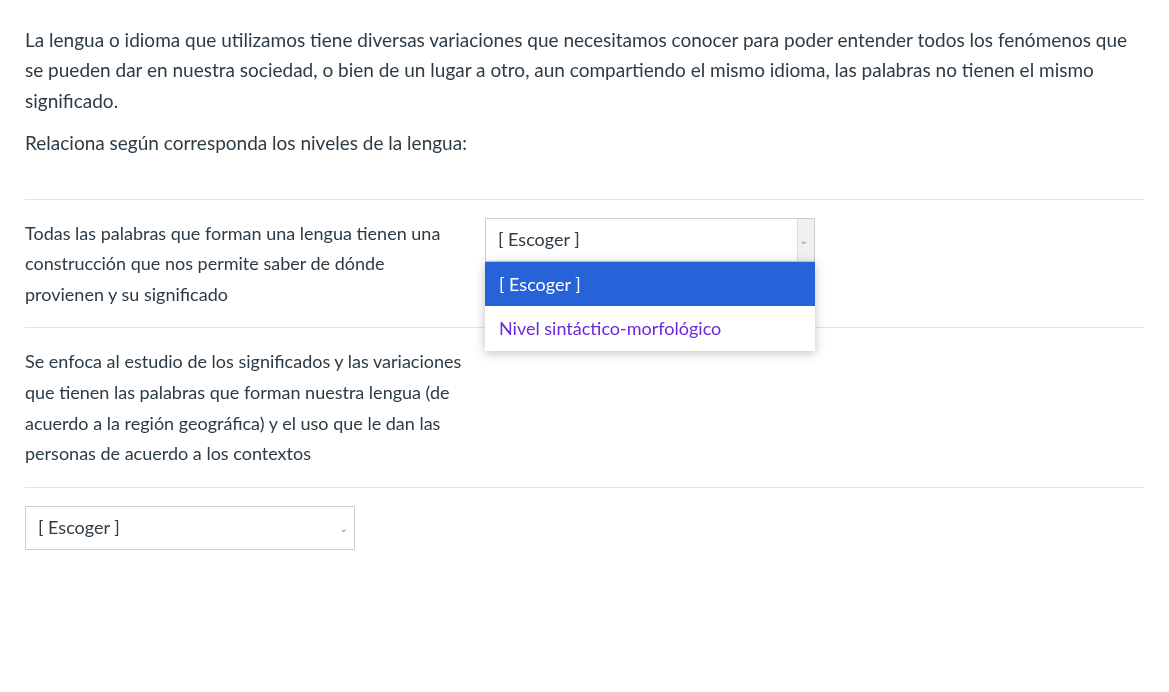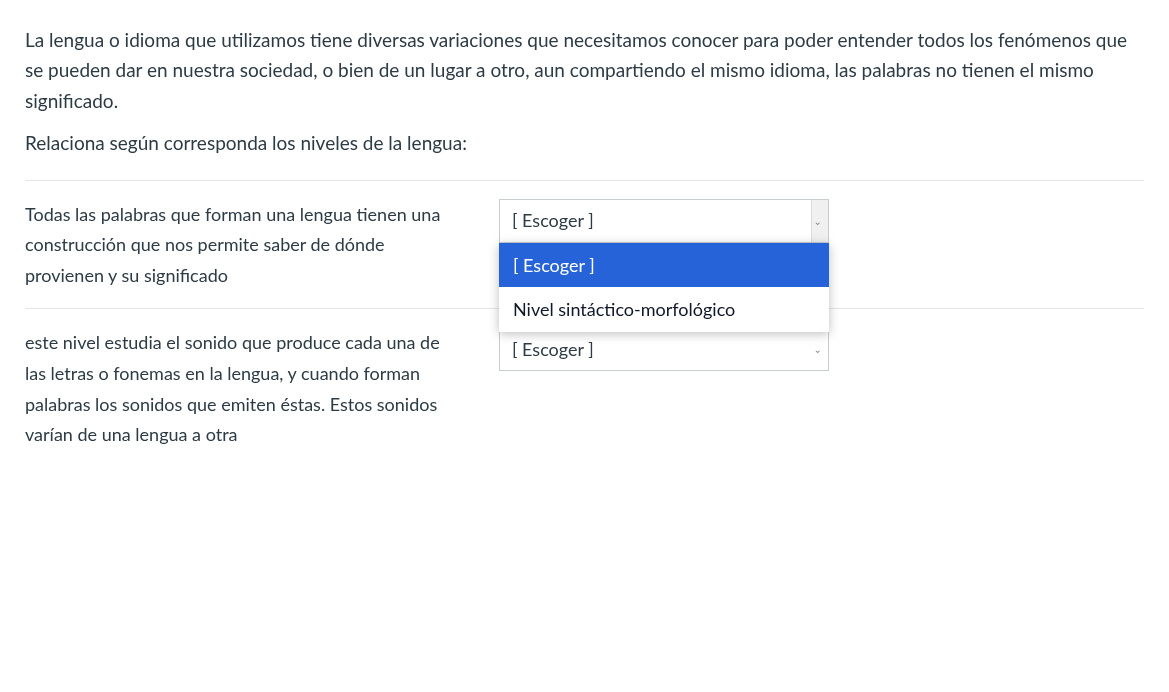--- a/index.html
+++ b/index.html
@@ -14,36 +14,35 @@
       background: #ffffff;
       padding: 25px 25px 25px 25px;
       line-height: 1.6;
     }
     .intro-text {
       margin-bottom: 12px;
       font-size: 19px;
       color: #2d3b45;
     }
     .instruction-text {
-      margin-bottom: 21px;
+      margin-bottom: 40px;
       font-size: 19px;
       color: #2d3b45;
     }
     .matching-section {
       border-top: 1px solid #e5e5e5;
       margin-top: 18px;
       position: relative;
     }
     .matching-row {
       display: flex;
       align-items: flex-start;
       border-bottom: 1px solid #e5e5e5;
       padding: 18px 0;
       position: relative;
-      gap: 14px;
     }
     .matching-row:last-child {
       border-bottom: none;
     }
     .prompt-cell {
       flex: 0 0 460px;
       padding-right: 20px;
       font-size: 18px;
       color: #2d3b45;
       line-height: 1.7;
@@ -89,21 +88,21 @@
       top: 44px;
       left: 0;
       width: 330px;
       background: #ffffff;
       box-shadow: 0 2px 10px rgba(0,0,0,0.25);
       z-index: 10;
     }
     .dropdown-option {
       padding: 8px 14px;
       font-size: 18px;
-      color: #0f172a;
+      color: #6d28d9;
       cursor: pointer;
       white-space: nowrap;
     }
     .dropdown-option.highlighted {
       background: #2763d8;
       color: #ffffff;
     }
   </style>
 </head>
 <body>
@@ -120,23 +119,26 @@
         <span>[ Escoger ]</span>
         <span class="select-chevron">⌄</span>
       </div>
       <div class="dropdown-panel">
         <div class="dropdown-option highlighted">[ Escoger ]</div>
         <div class="dropdown-option">Nivel sintáctico-morfológico</div>
       </div>
     </div>
   </div>
 
+  <div class="matching-row">
+    <div class="prompt-cell">Se enfoca al estudio de los significados y las variaciones que tienen las palabras que forman nuestra lengua (de acuerdo a la región geográfica) y el uso que le dan las personas de acuerdo a los contextos</div>
+    <div class="select-cell"></div>
+  </div>
 
   <div class="matching-row">
-    <div class="prompt-cell">este nivel estudia el sonido que produce cada una de las letras o fonemas en la lengua, y cuando forman palabras los sonidos que emiten éstas. Estos sonidos varían de una lengua a otra</div>
     <div class="select-cell">
       <div class="select-box">
         <span>[ Escoger ]</span>
         <span class="select-chevron">⌄</span>
       </div>
     </div>
   </div>
 
 </div>
 

